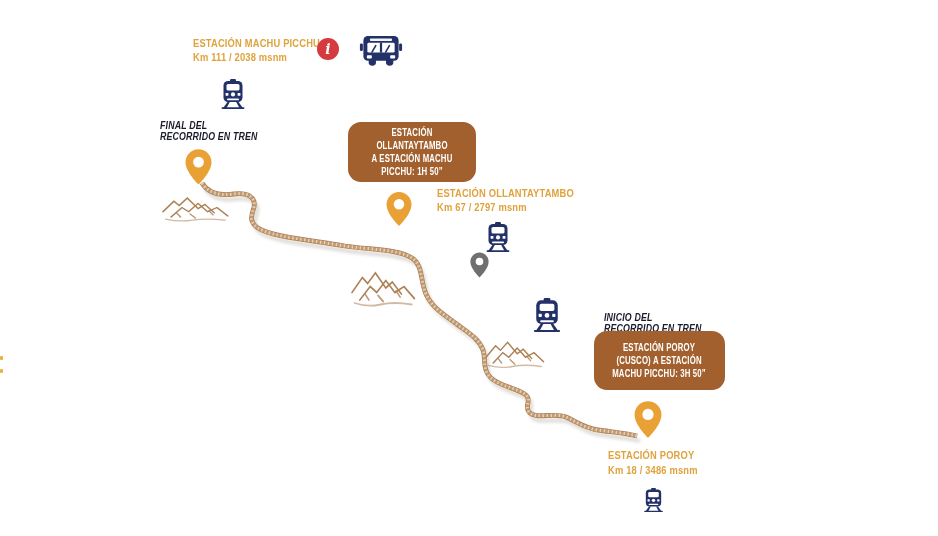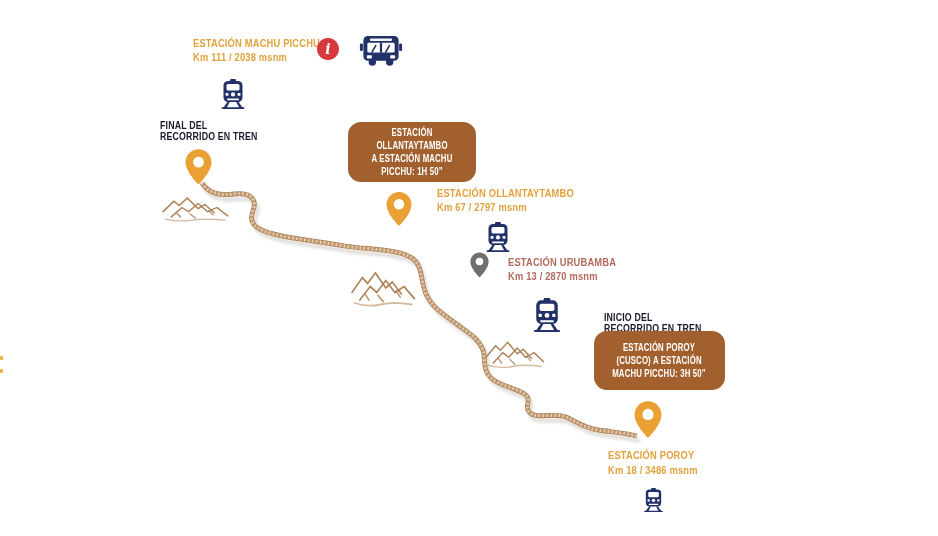--- a/index.html
+++ b/index.html
@@ -14,21 +14,21 @@
   .sx80{transform:scaleX(.80);transform-origin:0 0;}
   .sxc{transform:scaleX(.78);transform-origin:50% 50%;}
 
   .station{position:absolute;font-weight:700;font-size:11px;line-height:14px;
            letter-spacing:.2px;white-space:nowrap;}
   .station .detail{font-weight:700;}
   .gold{color:#DFA23C;}
   .brick{color:#B26B5D;}
 
   .routelabel{position:absolute;font-weight:700;font-size:11px;line-height:11.5px;
-              color:#1A1B2B;white-space:pre-line;letter-spacing:.2px;}
+              color:#1A1B2B;white-space:pre-line;letter-spacing:.2px;font-style:italic;}
 
   .durbox{position:absolute;background:#A2602E;border-radius:13px;
           display:flex;align-items:center;justify-content:center;}
   .durbox .txt{color:#fff;font-weight:700;font-size:10px;line-height:13px;
                text-align:center;white-space:pre-line;letter-spacing:.2px;}
 
   .icon{position:absolute;display:block;}
   .pin-gold{color:#E9A136;}
   .pin-gray{color:#6F6F6F;}
   .navy{color:#233169;}
@@ -158,26 +158,20 @@
     </svg>
 
   <svg class="icon navy" style="left:485px;top:222px" width="26" height="30" viewBox="0 0 26 30">
       <use href="#icon-train"></use>
     </svg>
 
   <svg class="icon pin-gray" style="left:470px;top:252px" width="19" height="26" viewBox="0 0 26 34">
       <use href="#icon-pin"></use>
     </svg>
 
-  <div class="station brick" style="left:508px;top:255px">
-    <div class="sx">
-      <div>ESTACIÓN URUBAMBA</div>
-      <div class="detail">Km 13 / 2870 msnm</div>
-    </div>
-  </div>
 
   <svg class="icon navy" style="left:532px;top:298px" width="30" height="34" viewBox="0 0 26 30">
       <use href="#icon-train"></use>
     </svg>
 
   <div class="routelabel" style="left:604px;top:300px">
     <div class="sx80">INICIO DEL
 RECORRIDO EN TREN</div>
   </div>
 

